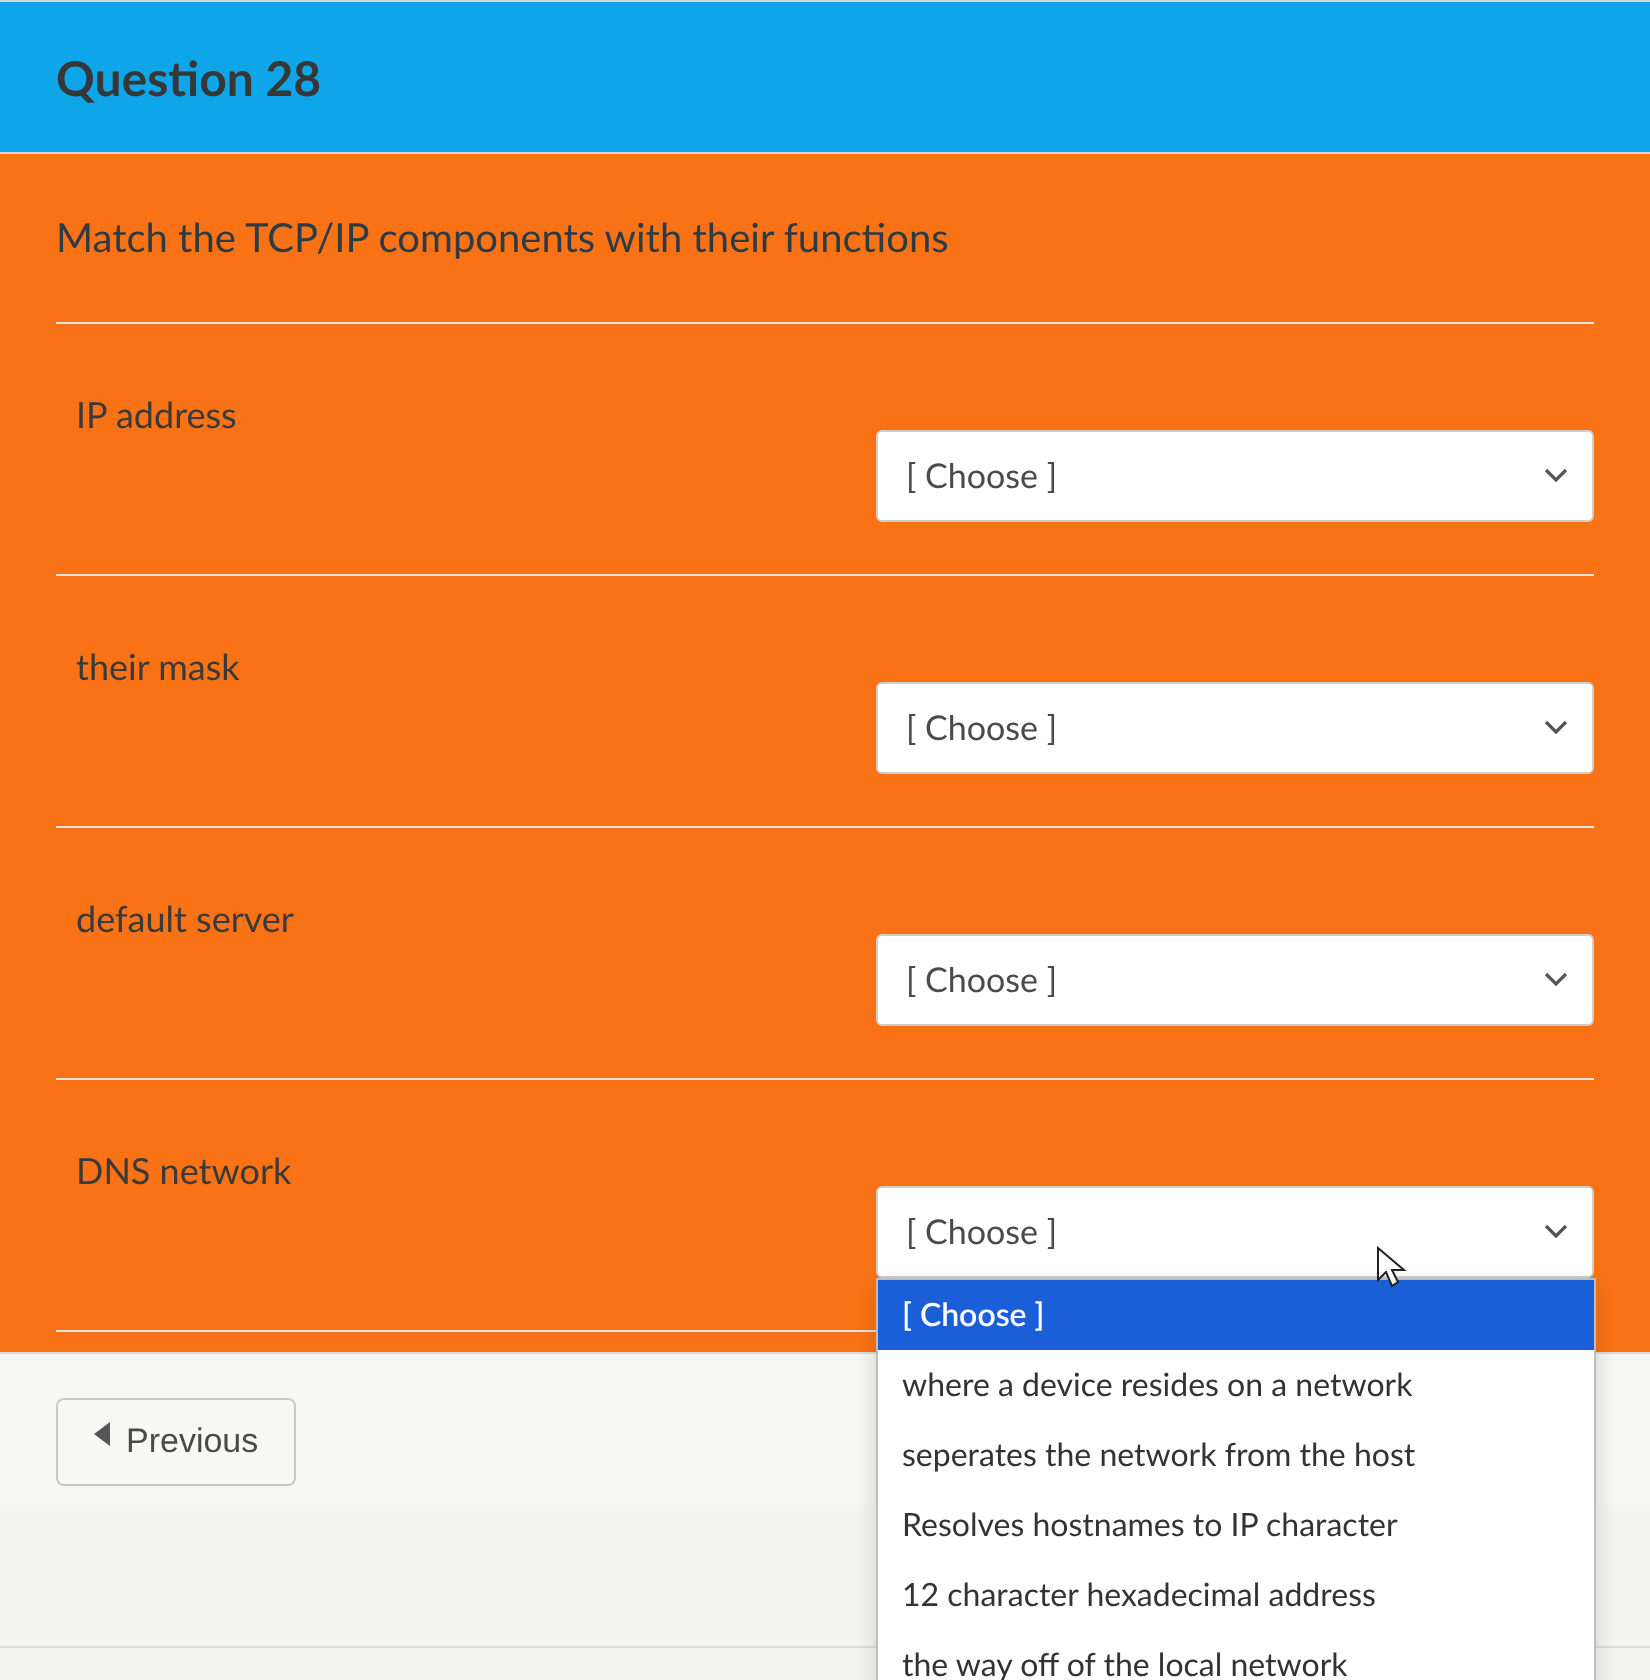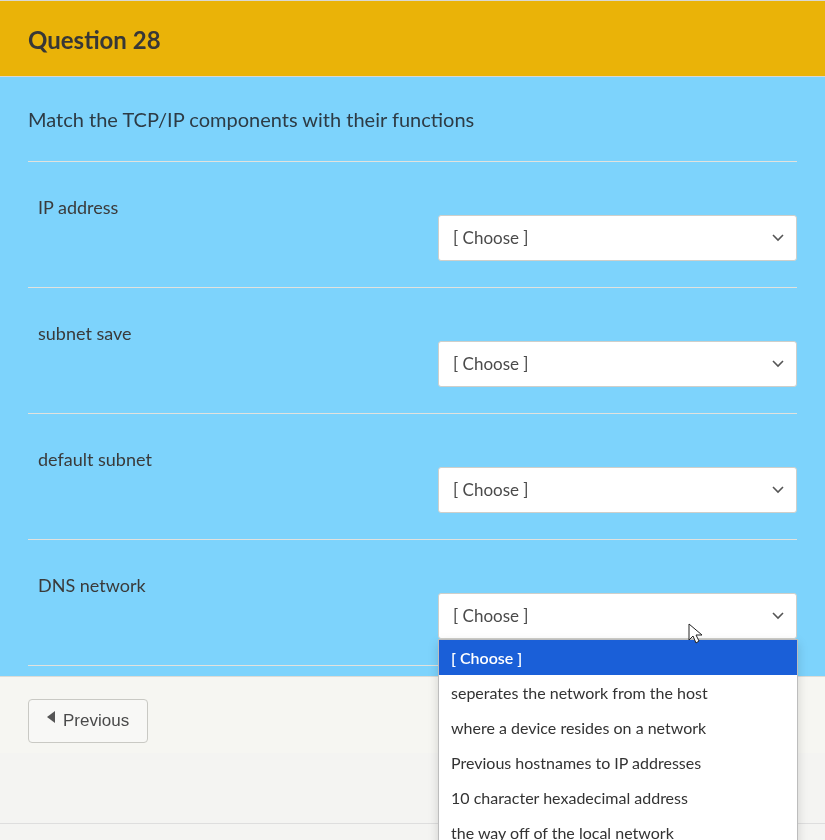--- a/index.html
+++ b/index.html
@@ -6,33 +6,33 @@
     body {
       font-family: "Lato", "Helvetica Neue", Arial, sans-serif;
       background: #f4f4f2;
       width: 825px;
       height: 840px;
       overflow: hidden;
       color: #2d3b45;
       position: relative;
     }
     .question-header {
-      background: #eab308;
+      background: #0ea5e9;
       border-top: 1px solid #d8d8d4;
       border-bottom: 1px solid #d8d8d4;
       padding: 24px 28px 22px 28px;
     }
     .question-header h2 {
       font-size: 24px;
       font-weight: 700;
       color: #373737;
     }
     .question-body {
       padding: 30px 28px 10px 28px;
-      background: #7dd3fc;
+      background: #f97316;
     }
     .stem {
       font-size: 20px;
       color: #2d3b45;
       margin-bottom: 30px;
     }
     .match-table {
       width: 100%;
     }
     .match-row {
@@ -160,35 +160,35 @@
           <span class="chevron">
             <svg viewBox="0 0 12 12">
                 <path d="M1 3 L6 8 L11 3" fill="none" stroke="#555" stroke-width="1.6"></path>
               </svg>
           </span>
         </div>
       </div>
     </div>
 
     <div class="match-row">
-      <div class="match-label">subnet save</div>
+      <div class="match-label">their mask</div>
       <div class="match-select">
         <div class="select-closed">
           <span>[ Choose ]</span>
           <span class="chevron">
             <svg viewBox="0 0 12 12">
                 <path d="M1 3 L6 8 L11 3" fill="none" stroke="#555" stroke-width="1.6"></path>
               </svg>
           </span>
         </div>
       </div>
     </div>
 
     <div class="match-row">
-      <div class="match-label">default subnet</div>
+      <div class="match-label">default server</div>
       <div class="match-select">
         <div class="select-closed">
           <span>[ Choose ]</span>
           <span class="chevron">
             <svg viewBox="0 0 12 12">
                 <path d="M1 3 L6 8 L11 3" fill="none" stroke="#555" stroke-width="1.6"></path>
               </svg>
           </span>
         </div>
       </div>
@@ -201,24 +201,24 @@
           <span>[ Choose ]</span>
           <span class="chevron">
             <svg viewBox="0 0 12 12">
                 <path d="M1 3 L6 8 L11 3" fill="none" stroke="#555" stroke-width="1.6"></path>
               </svg>
           </span>
         </div>
 
         <div class="dropdown-open">
           <div class="opt selected">[ Choose ]</div>
+          <div class="opt">where a device resides on a network</div>
           <div class="opt">seperates the network from the host</div>
-          <div class="opt">where a device resides on a network</div>
-          <div class="opt">Previous hostnames to IP addresses</div>
-          <div class="opt">10 character hexadecimal address</div>
+          <div class="opt">Resolves hostnames to IP character</div>
+          <div class="opt">12 character hexadecimal address</div>
           <div class="opt">the way off of the local network</div>
         </div>
 
         <div class="cursor-arrow" style="left:250px; top:30px;">
           <svg viewBox="0 0 18 22">
             <path d="M1 1 L1 17 L5 13 L8 20 L11 18 L8 12 L14 12 Z" fill="#ffffff" stroke="#222" stroke-width="1"></path>
           </svg>
         </div>
       </div>
     </div>

